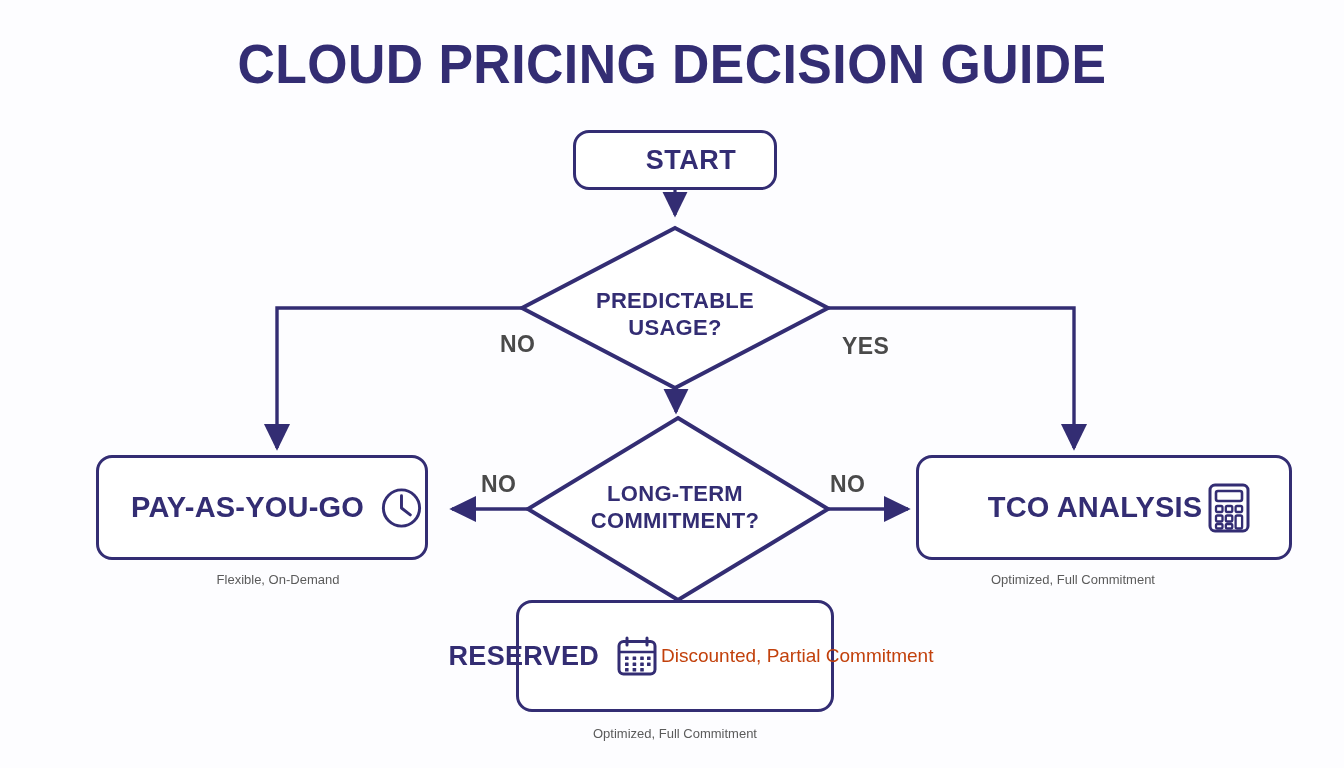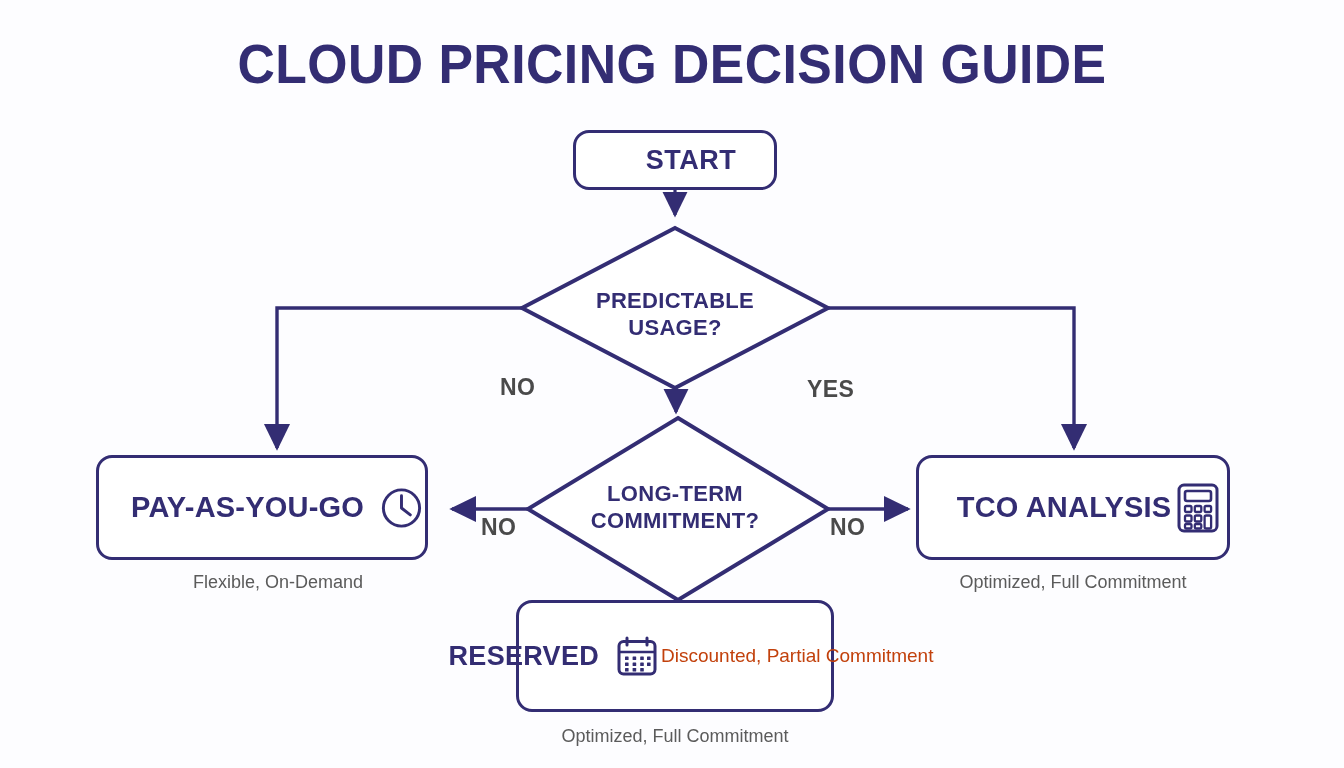--- a/index.html
+++ b/index.html
@@ -74,21 +74,21 @@
     top: 455px;
     width: 332px;
     height: 105px;
     gap: 14px;
   }
   #payg-box .node-label { font-size: 29px; letter-spacing: 0.2px; }
 
   #tco-box {
     left: 916px;
     top: 455px;
-    width: 314px;
+    width: 376px;
     height: 105px;
     gap: 4px;
   }
   #tco-box .node-label { font-size: 29px; letter-spacing: 0.2px; }
 
   #reserved-box {
     left: 516px;
     top: 600px;
     width: 318px;
     height: 112px;
@@ -105,21 +105,21 @@
     font-family: "Liberation Sans", sans-serif;
     font-size: 19px;
     color: #c2410c;
     white-space: nowrap;
   }
 
   .caption {
     position: absolute;
     text-align: center;
     font-family: "Liberation Sans", sans-serif;
-    font-size: 18px;
+    font-size: 13px;
     color: #5b5b5b;
     white-space: nowrap;
   }
   #payg-caption { left: 112px; top: 572px; width: 332px; }
   #tco-caption  { left: 906px; top: 572px; width: 334px; }
   #reserved-caption { left: 516px; top: 726px; width: 318px; }
 
   .diamond-text {
     position: absolute;
     text-align: center;
@@ -135,24 +135,23 @@
   #d2-text { left: 545px; top: 481px; width: 260px; }
 
   .edge-label {
     position: absolute;
     font-family: "Liberation Sans Narrow", "Liberation Sans", sans-serif;
     font-weight: bold;
     font-size: 23px;
     color: #4a4a4a;
     letter-spacing: 0.4px;
     white-space: nowrap;
-    margin-top: 43px;
   }
   #label-no-1  { left: 500px; top: 331px; }
-  #label-yes-1 { left: 807px; top: 333px; }
+  #label-yes-1 { left: 842px; top: 333px; }
   #label-no-2  { left: 481px; top: 471px; }
   #label-no-3  { left: 830px; top: 471px; }
 
   .icon { display: block; }
 </style>
 </head>
 <body>
 
 <div id="stage">
 

